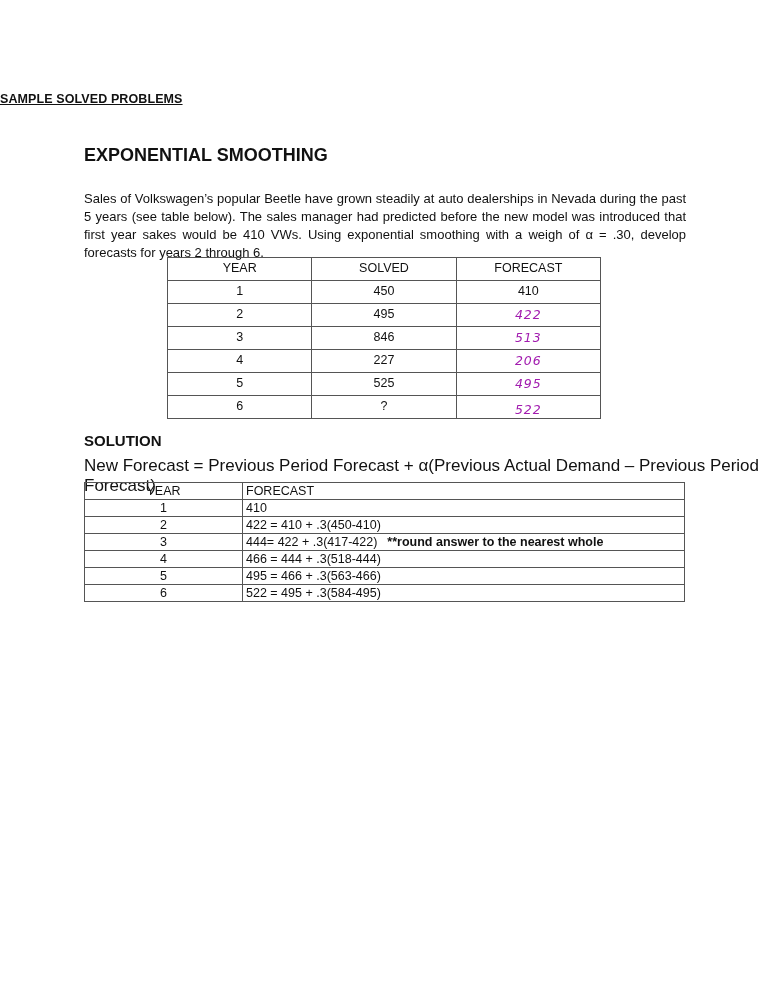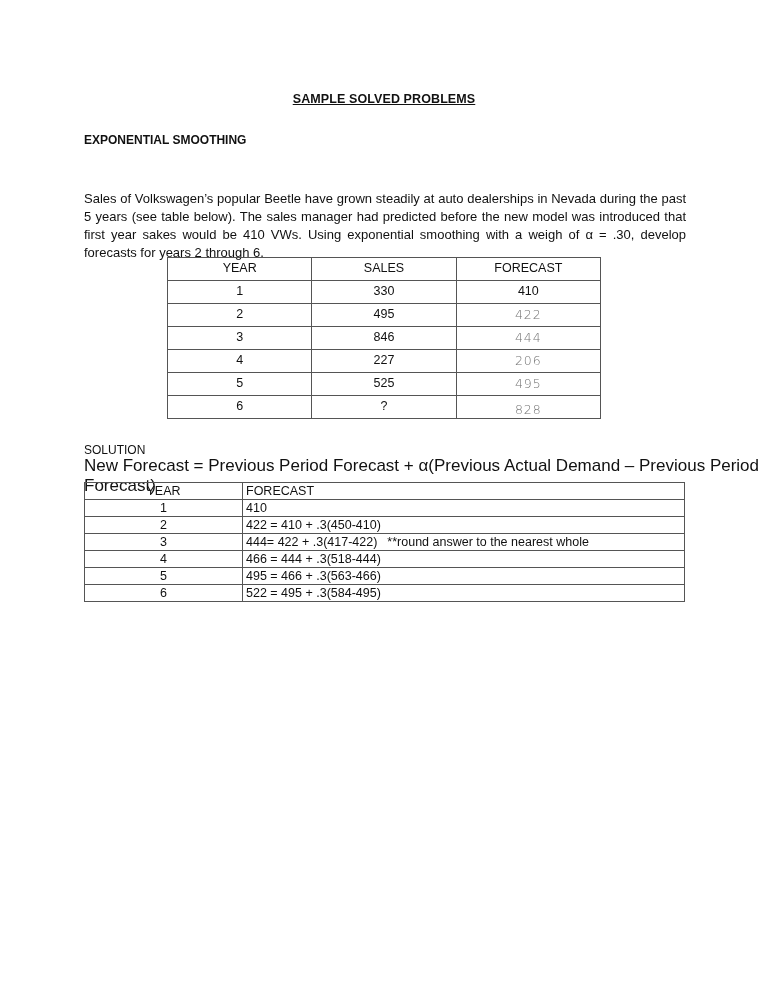--- a/index.html
+++ b/index.html
@@ -1,77 +1,77 @@
 <!DOCTYPE html>
 <html><head>
 <meta charset="utf-8">
 <style>
   html, body { margin:0; padding:0; background:#ffffff; }
   body { width:768px; height:994px; position:relative; overflow:hidden;
          font-family:"Liberation Sans", sans-serif; color:#111; font-size:13px; }
   .abs { position:absolute; }
-  .title { left:0; width:768px; top:92px; text-align:center; font-weight:bold;
+  .title { left:0; width:768px; top:92px; font-weight:bold;
            text-decoration:underline; font-size:12.5px; letter-spacing:0.1px; }
-  .section { left:84px; top:133px; font-weight:bold; font-size:12px; }
+  .section { left:84px; top:145px; font-weight:bold; font-size:18px; }
   .para { left:84px; top:190px; width:602px; text-align:justify; line-height:18px; font-size:13px; }
   table { border-collapse:collapse;padding-left:48px; }
   .t1 { left:167px; top:257px; width:434px; }
   .t1 td { border:1px solid #555; height:23px; padding:0; text-align:center; width:144px; font-size:12.5px; vertical-align:top; padding-top:3px; box-sizing:border-box; }
-  .hand { color:#737373; font-family:"DejaVu Sans", sans-serif; font-size:13px; letter-spacing:1px; font-weight:300; }
-  .solution { left:84px; top:443px; font-size:12px; }
+  .hand { color:#a21caf; font-family:"DejaVu Sans", sans-serif; font-size:13px; letter-spacing:1px; font-weight:300;font-style:italic; }
+  .solution { left:84px; top:432px; font-size:15px;font-weight:bold; }
   .formula { left:84px; top:456px; font-size:17px; }
   .t2 { left:84px; top:482px; width:601px; }
   .t2 td { border:1px solid #555; height:17px; padding:0; font-size:12.5px; line-height:16px; box-sizing:border-box; }
   .t2 td.c1 { width:158px; text-align:center; }
   .t2 td.c2 { padding-left:3px; }
-  .note { font-weight:normal; margin-left:10px; }
+  .note { font-weight:bold; margin-left:10px; }
 </style>
 </head>
 <body>
 
 <div class="abs title">SAMPLE SOLVED PROBLEMS</div>
 <div class="abs section">EXPONENTIAL SMOOTHING</div>
 <div class="abs para">Sales of Volkswagen’s popular Beetle have grown steadily at auto dealerships in Nevada during the past 5 years (see table below). The sales manager had predicted before the new model was introduced that first year sakes would be 410 VWs. Using exponential smoothing with a weigh of α = .30, develop forecasts for years 2 through 6.</div>
 
 <table class="abs t1">
   <tbody>
       <tr>
     <td>YEAR</td>
-    <td>SALES</td>
+    <td>SOLVED</td>
     <td>FORECAST</td>
   </tr>
   <tr>
     <td>1</td>
-    <td>330</td>
+    <td>450</td>
     <td>410</td>
   </tr>
   <tr>
     <td>2</td>
     <td>495</td>
     <td class="hand">422</td>
   </tr>
   <tr>
     <td>3</td>
     <td>846</td>
-    <td class="hand">444</td>
+    <td class="hand">513</td>
   </tr>
   <tr>
     <td>4</td>
     <td>227</td>
     <td class="hand">206</td>
   </tr>
   <tr>
     <td>5</td>
     <td>525</td>
     <td class="hand">495</td>
   </tr>
   <tr>
     <td>6</td>
     <td>?</td>
-    <td class="hand" style="padding-top:6px">828</td>
+    <td class="hand" style="padding-top:6px">522</td>
   </tr>
 </tbody>
   </table>
 
 <div class="abs solution">SOLUTION</div>
 <div class="abs formula">New Forecast = Previous Period Forecast + α(Previous Actual Demand – Previous Period Forecast)</div>
 
 <table class="abs t2">
   <tbody>
       <tr>

